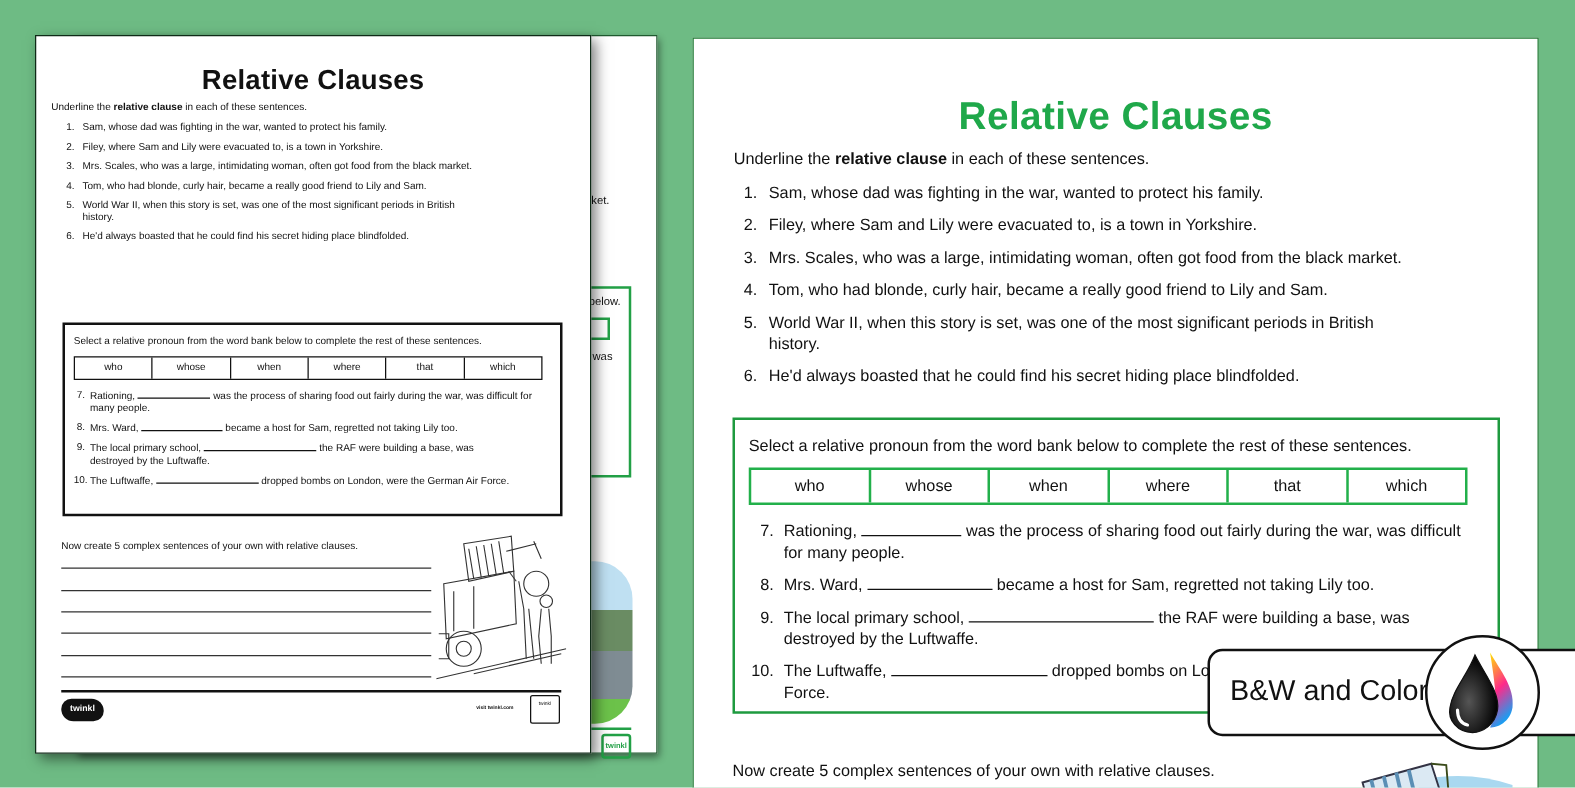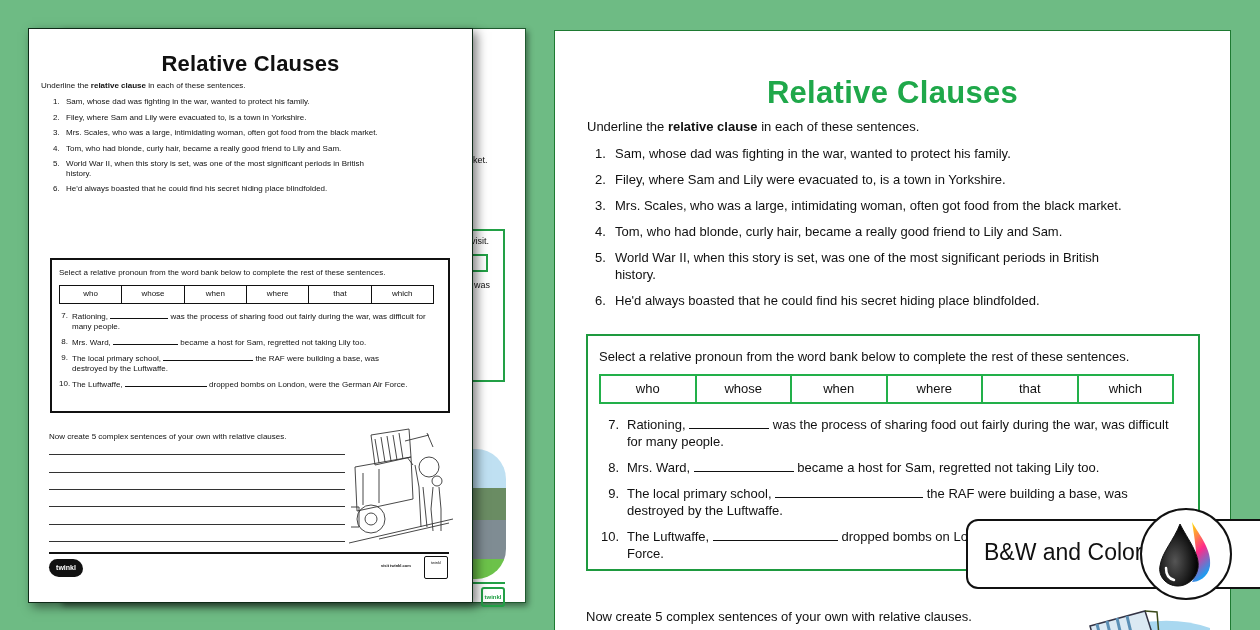--- a/index.html
+++ b/index.html
@@ -131,21 +131,21 @@
     background: #fff; border: 2px solid #111; border-radius: 50%;
   }
 </style>
 </head>
 <body>
 
 <div class="back-page">
   <span class="frag" style="left:412px;top:126px;">ket.</span>
   <div class="gbox"></div>
   <div class="gbank"></div>
-  <span class="frag" style="left:410px;top:207px;">visit.</span>
+  <span class="frag" style="left:410px;top:207px;">below.</span>
   <span class="frag" style="left:413px;top:251px;">was</span>
   <div class="illus"></div>
   <div class="gline"></div>
   <div class="glogo">twinkl</div>
 </div>
 
 <div class="page-bw">
   <div class="title">Relative Clauses</div>
   <div class="instr">
     <span>Underline the </span><b>relative clause</b><span> in each of these sentences.</span>

